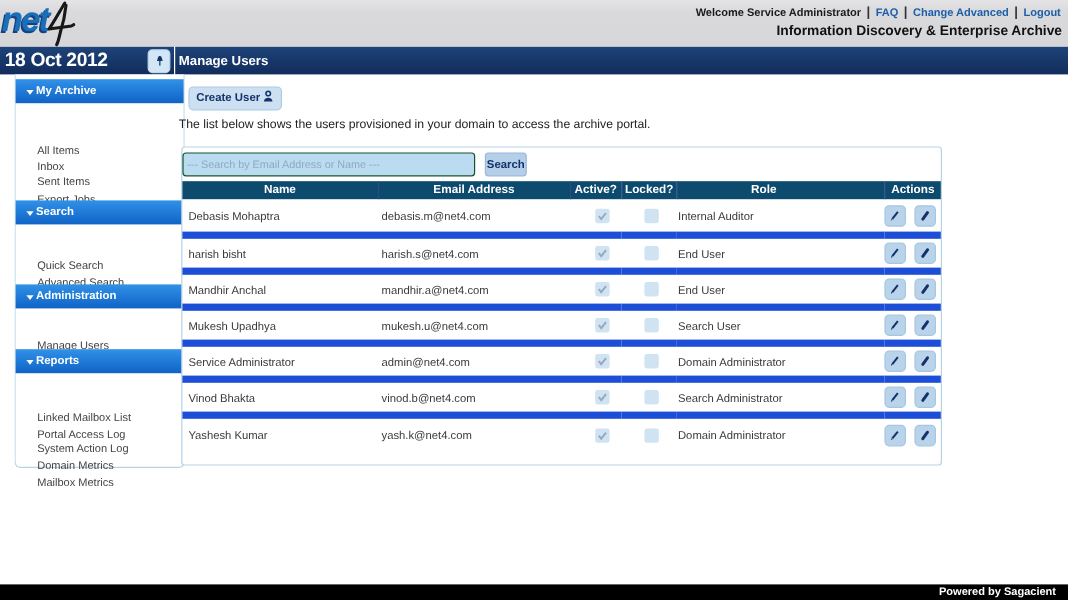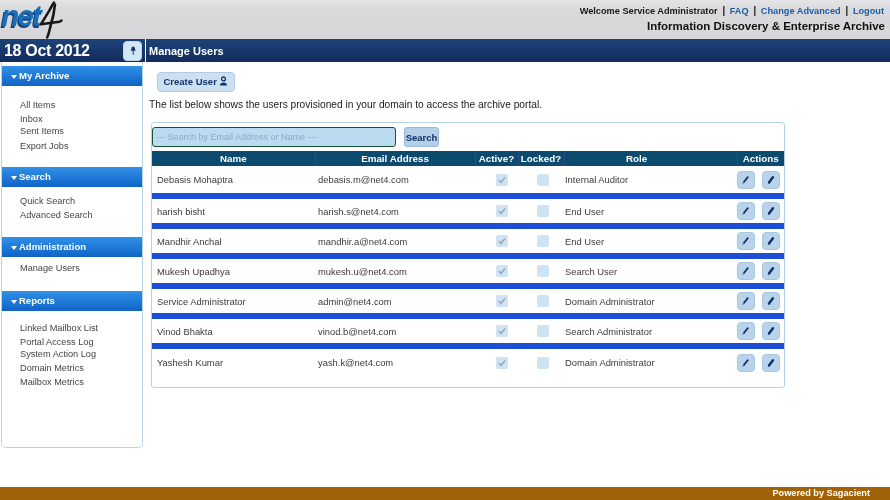--- a/index.html
+++ b/index.html
@@ -9,44 +9,44 @@
 #tophdr { left:0; top:0; width:890px; height:39px; background:linear-gradient(#e4e4e6 0%, #dadadc 25%, #d6d6d8 100%); border-bottom:0; }
 #toplinks { right:6px; top:4px; font-size:9.2px; font-weight:bold; color:#1a1a1a; }
 #toplinks a { color:#1c5fa8; text-decoration:none; }
 #toplinks .sep { color:#333; font-weight:bold; padding:0 2px; font-size:11px; }
 #subtitle { right:5px; top:20px; font-size:11.5px; font-weight:bold; color:#111; }
 
 #datebar { left:0; top:39px; width:145px; height:23px; background:linear-gradient(#1d4379,#122c5c); color:#fff; font-size:16px; font-weight:bold; line-height:23px; padding-left:4px; letter-spacing:-0.3px; }
 #pinbtn { left:123px; top:41px; width:19px; height:20px; background:#d3e6f5; border-radius:4px; border:1px solid #bcd6ec; }
 #mgbar { left:146px; top:39px; width:744px; height:23px; background:linear-gradient(#1d4379,#122c5c); color:#fff; font-size:11px; font-weight:bold; line-height:24px; padding-left:3px; }
 
-#sidebar { left:1px; top:62px; width:142px; height:386px; background:#fff; border:1px solid #b7d5e5; border-top:none; border-radius:0 0 5px 5px; }
+#sidebar { left:12px; top:62px; width:142px; height:328px; background:#fff; border:1px solid #b7d5e5; border-top:none; border-radius:0 0 5px 5px; }
 .sechdr { position:absolute; left:0; width:140px; height:20px; background:linear-gradient(#3191e8,#0f63c6); color:#fff; font-size:9.5px; font-weight:bold; line-height:20px; padding-left:17px; }
 .sechdr .tri { position:absolute; left:9px; top:8.5px; width:0; height:0; border-left:3.2px solid transparent; border-right:3.2px solid transparent; border-top:4.2px solid #fff; }
-.sitem { position:absolute; left:18px; font-size:9.2px; color:#444; line-height:13px; }
+.sitem { position:absolute; left:18px; font-size:9.2px; color:#444; line-height:13px;margin-top:20px; }
 
 #createbtn { left:157px; top:72px; width:78px; height:20px; background:#cde0f2; border:1px solid #aecbe6; border-radius:4px; color:#14326b; font-size:9.5px; font-weight:bold; text-align:center; line-height:18px; }
 #para { left:149px; top:99px; font-size:10.2px; color:#222; }
 #tablebox { left:151px; top:122px; width:634px; height:266px; background:#fff; border:1px solid #b5d3e7; border-radius:3px; }
 #searchinput { position:absolute; left:0px; top:4px; width:244px; height:20px; background:#badbf0; border:1px solid #14532d; border-radius:3px; color:#8fa9c4; font-size:9px; line-height:18px; padding-left:3px; }
 #searchbtn { position:absolute; left:252px; top:4px; width:35px; height:20px; background:#b5cfe8; border:1px solid #9ab8da; border-radius:3px; color:#14326b; font-size:9.5px; font-weight:bold; text-align:center; line-height:19px; }
 table { position:absolute; left:0; top:28px; width:632px; border-collapse:collapse; table-layout:fixed; }
 th { background:#0c4a6e; color:#fff; font-size:9.8px; font-weight:bold; height:15px; border-left:1px solid #2c4a85; }
 th:first-child { border-left:none; }
 td { height:30px; border-top:6px solid #1d4ed8; font-size:9.4px; color:#3a3a3a; vertical-align:middle; }
 tr.r1 td { border-top:none; }
 td.nm { padding-left:5px; }
 td.em { padding-left:3px; }
 td.rl { padding-left:1px; }
 td.ck { text-align:center; }
 .cb { display:inline-block; width:12px; height:12px; background:#cfe3f3; border-radius:2px; vertical-align:middle; }
 .cb.ckd svg { display:block; margin:1px auto; }
 .actwrap { display:flex; gap:7px; justify-content:flex-start; }
 .actbtn { width:18px; height:18px; background:#b9d3ea; border:1px solid #a6c6e2; border-radius:4px; display:flex; align-items:center; justify-content:center; }
-#botbar { left:0; top:487px; width:890px; height:13px; background:#a16207; color:#fff; font-size:9.2px; font-weight:bold; text-align:right; padding-right:20px; line-height:13px; }
+#botbar { left:0; top:487px; width:890px; height:13px; background:#000000; color:#fff; font-size:9.2px; font-weight:bold; text-align:right; padding-right:10px; line-height:13px; }
 </style>
 </head>
 <body>
 <div class="abs" id="tophdr">
   <svg class="abs" style="left:0;top:0" width="72" height="40" viewBox="0 0 72 40">
     <text x="0" y="27.5" font-family="Liberation Sans, sans-serif" font-size="29" font-weight="bold" font-style="italic" letter-spacing="-1.5" fill="#17427e">net</text>
     <text x="1.5" y="26" font-family="Liberation Sans, sans-serif" font-size="29" font-weight="bold" font-style="italic" letter-spacing="-1.5" fill="#1b6fb8">net</text>
     <path d="M54,2.5 C50,9 44.5,19 40.8,24.2 L59.5,21.7 L61.5,20.5" fill="none" stroke="#181818" stroke-width="2.5" stroke-linecap="round" stroke-linejoin="round"></path>
     <path d="M55,4.5 C54.2,12 52.5,20 50.5,26 C49.5,30.5 48.6,34.8 47.2,37.3" fill="none" stroke="#181818" stroke-width="2.6" stroke-linecap="round"></path>
   </svg>

